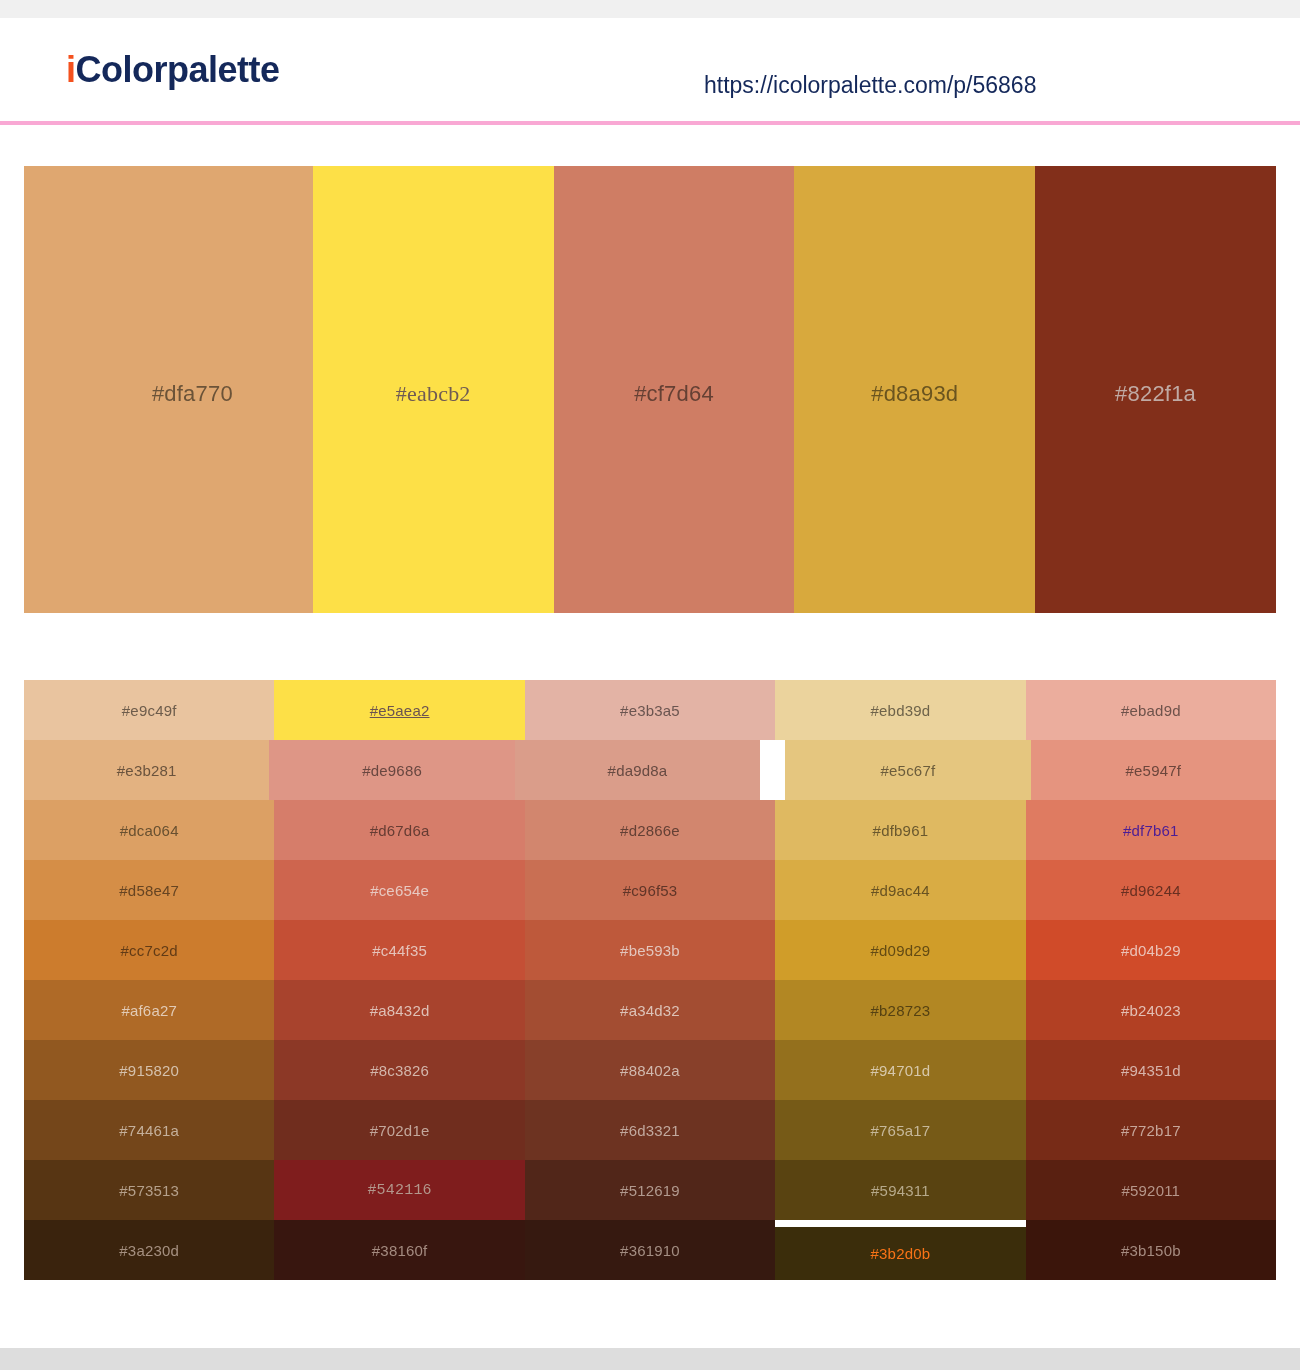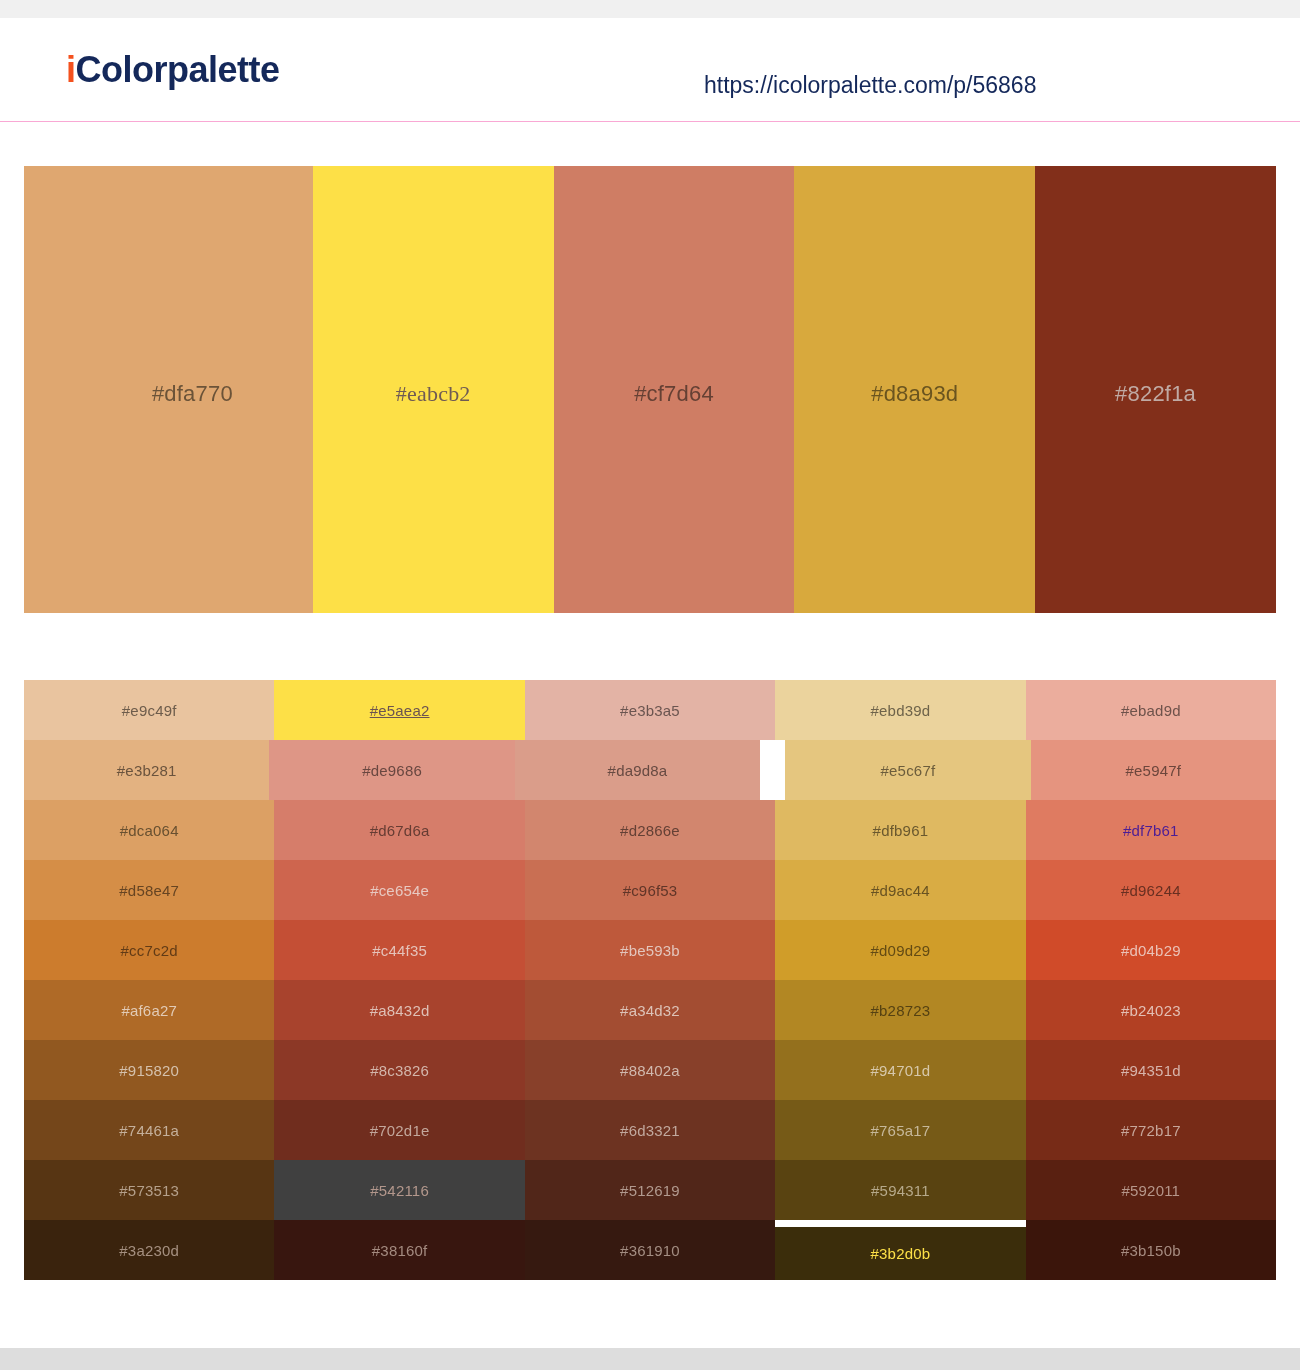--- a/index.html
+++ b/index.html
@@ -30,21 +30,21 @@
     position: absolute;
     left: 0; top: 18px;
     width: 1300px;
     height: 1330px;
     background: #ffffff;
   }
   
   .header {
     position: relative;
     height: 103px;
-    border-bottom: 1px solid #f9a8d4;
+    border-bottom: 4px solid #f9a8d4;
     background: #ffffff;
     text-align: center;
   }
   .logo {
     position: absolute;
     left: 66px;
     top: 34px;
     font-size: 36px;
     font-weight: bold;
     letter-spacing: -0.5px;
@@ -190,29 +190,29 @@
       </div>
       <div class="shade-row">
         <div class="shade-cell" style="background: rgb(116, 70, 26); color: rgb(197, 176, 155);">#74461a</div>
         <div class="shade-cell" style="background: rgb(112, 45, 30); color: rgb(195, 167, 156);">#702d1e</div>
         <div class="shade-cell" style="background: rgb(109, 51, 33); color: rgb(194, 169, 158);">#6d3321</div>
         <div class="shade-cell" style="background: rgb(118, 90, 23); color: rgb(198, 184, 154);">#765a17</div>
         <div class="shade-cell" style="background: rgb(119, 43, 23); color: rgb(199, 166, 154);">#772b17</div>
       </div>
       <div class="shade-row">
         <div class="shade-cell" style="background: rgb(87, 53, 19); color: rgb(181, 160, 139);">#573513</div>
-        <div class="shade-cell" style="background: #404040; color: rgb(179, 151, 140);">#542116</div>
+        <div class="shade-cell" style="background: #7f1d1d; color: rgb(179, 151, 140); font-family: Liberation Mono, monospace;">#542116</div>
         <div class="shade-cell" style="background: rgb(81, 38, 25); color: rgb(178, 154, 143);">#512619</div>
         <div class="shade-cell" style="background: rgb(89, 67, 17); color: rgb(182, 169, 138);">#594311</div>
         <div class="shade-cell" style="background: rgb(89, 32, 17); color: rgb(182, 150, 138);">#592011</div>
       </div>
       <div class="shade-row">
         <div class="shade-cell" style="background: rgb(58, 35, 13); color: rgb(165, 144, 128);">#3a230d</div>
         <div class="shade-cell" style="background: rgb(56, 22, 15); color: rgb(164, 139, 128);">#38160f</div>
         <div class="shade-cell" style="background: rgb(54, 25, 16); color: rgb(163, 141, 130);">#361910</div>
-        <div class="shade-cell" style="background: rgb(59, 45, 11); color: #fde047; margin-top: 7px;">#3b2d0b</div>
+        <div class="shade-cell" style="background: rgb(59, 45, 11); color: #f97316; margin-top: 7px;">#3b2d0b</div>
         <div class="shade-cell" style="background: rgb(59, 21, 11); color: rgb(166, 139, 128);">#3b150b</div>
       </div>
     </div>
 
 </div>
 
 <div class="bottom-band"></div>
 
 </body></html>

